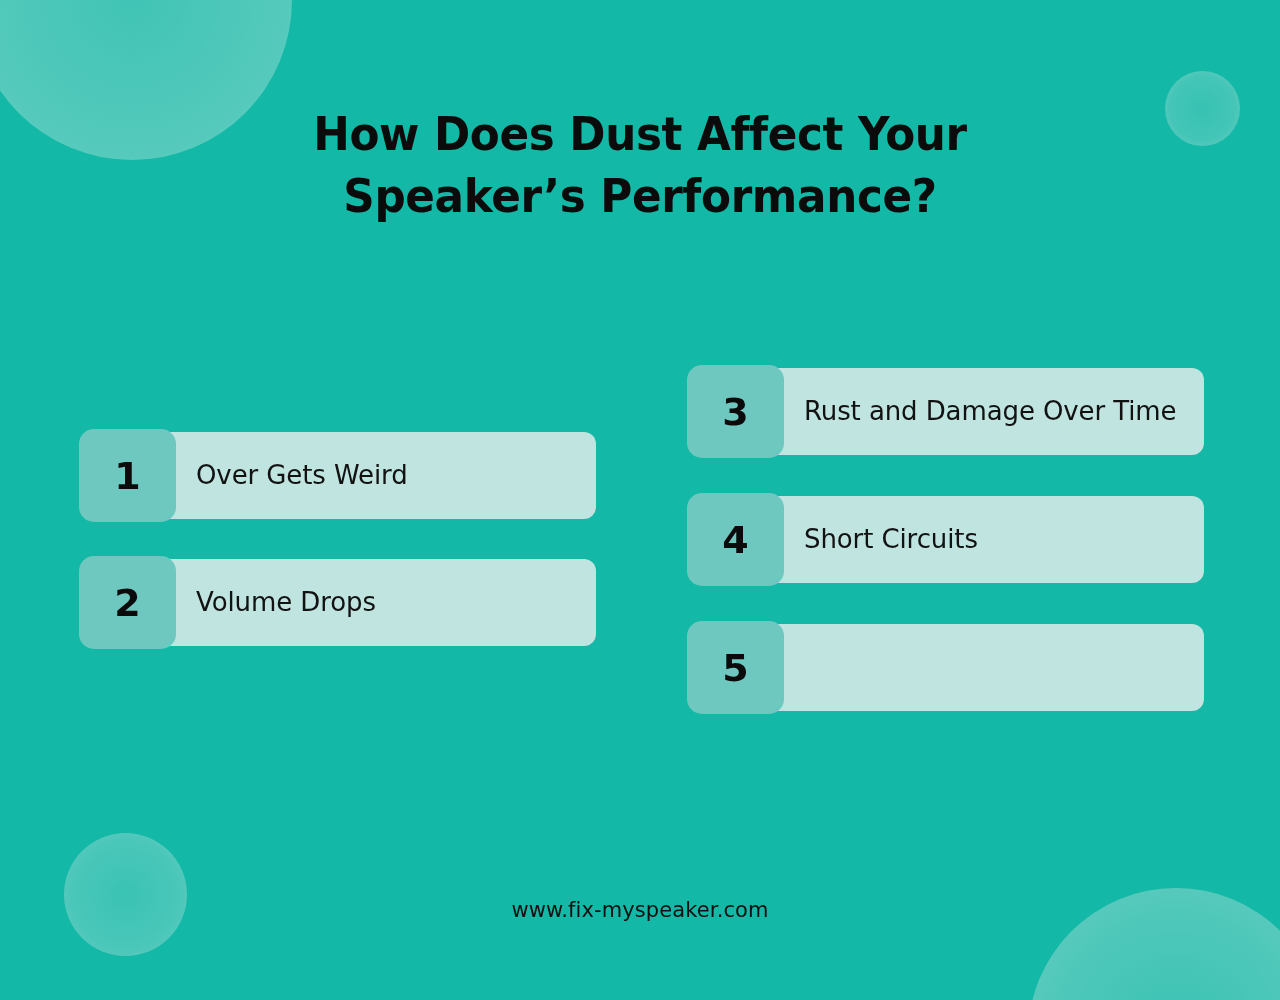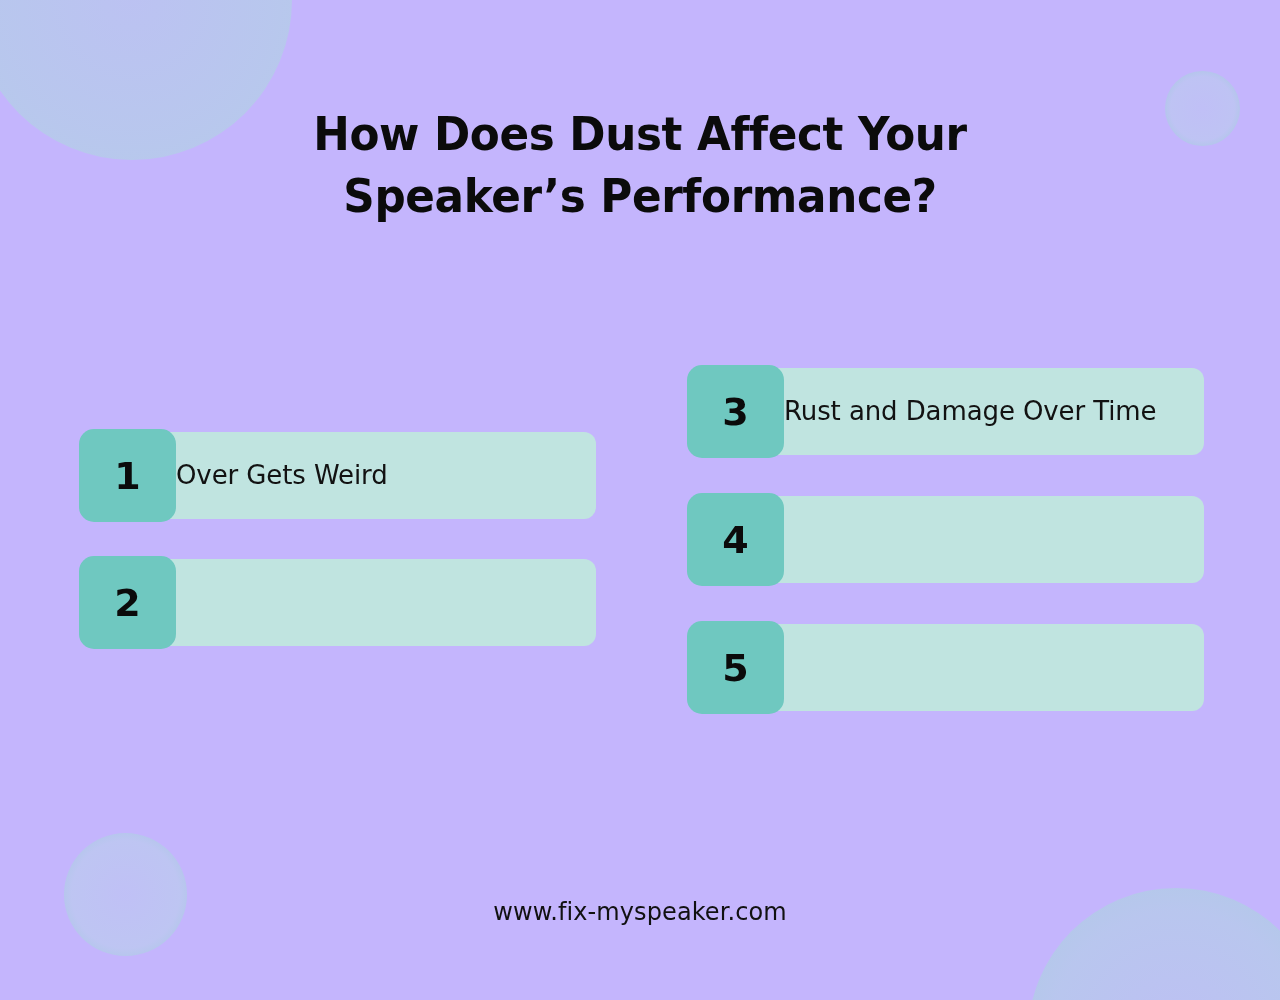--- a/index.html
+++ b/index.html
@@ -12,21 +12,21 @@
     height: 1000px;
     overflow: hidden;
     font-family: "DejaVu Sans", sans-serif;
     background: #CBF4E8;
   }
 
   #poster {
     position: relative;
     width: 1280px;
     height: 1000px;
-    background: #c4b5fd;
+    background: #14b8a6;
     overflow: hidden;
   }
 
   
   .bubble {
     position: absolute;
     border-radius: 50%;
     pointer-events: none;
   }
   .bubble-tl {
@@ -133,40 +133,41 @@
     font-size: 38px;
     color: #0B0B0B;
   }
 
   .item-label {
     position: relative;
     z-index: 1;
     flex: 1 1 auto;
     display: flex;
     align-items: center;
+    padding-left: 20px;
     padding-right: 16px;
     font-family: "DejaVu Sans", sans-serif;
     font-size: 26px;
     line-height: 35px;
     color: #121212;
     letter-spacing: -0.1px;
   }
 
   
   .item.tall .badge { height: 93px; }
 
   
   .footer {
     position: absolute;
     left: 0;
     top: 898px;
     width: 1280px;
     text-align: center;
     font-family: "DejaVu Sans", sans-serif;
-    font-size: 24px;
+    font-size: 21px;
     color: #111111;
     letter-spacing: 0.1px;
   }
 </style>
 </head>
 <body>
 
 <div id="poster">
 
   <div class="bubble bubble-tl"></div>
@@ -183,35 +184,37 @@
 
     <div class="item">
       <div class="item-bar"></div>
       <div class="badge">1</div>
       <div class="item-label">Over Gets Weird</div>
     </div>
 
     <div class="item">
       <div class="item-bar"></div>
       <div class="badge">2</div>
+      <div class="item-label">Volume Drops</div>
     </div>
 
   </div>
 
   <div class="col col-right">
 
     <div class="item tall">
       <div class="item-bar"></div>
       <div class="badge">3</div>
       <div class="item-label">Rust and Damage Over Time</div>
     </div>
 
     <div class="item">
       <div class="item-bar"></div>
       <div class="badge">4</div>
+      <div class="item-label">Short Circuits</div>
     </div>
 
     <div class="item">
       <div class="item-bar"></div>
       <div class="badge">5</div>
     </div>
 
   </div>
 
   <div class="footer">www.fix-myspeaker.com</div>

